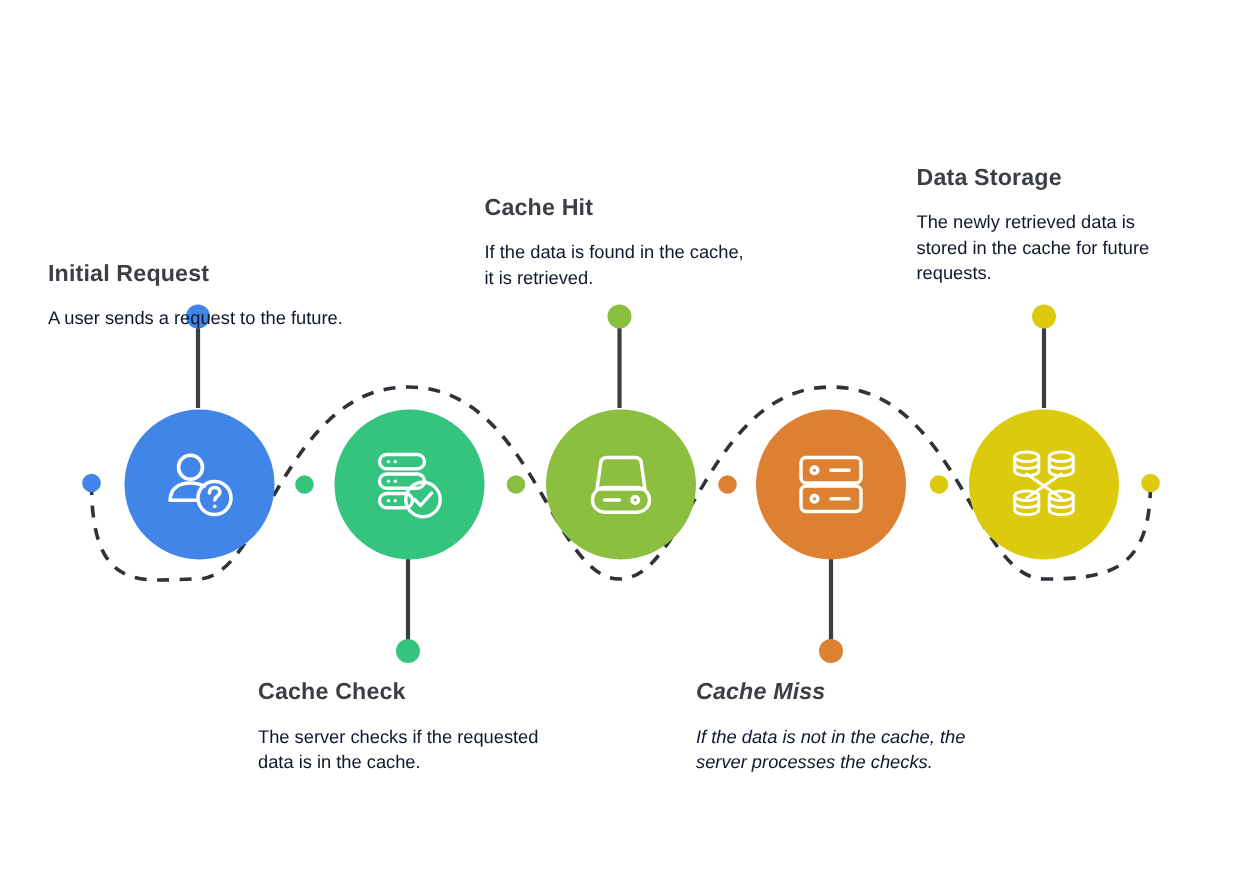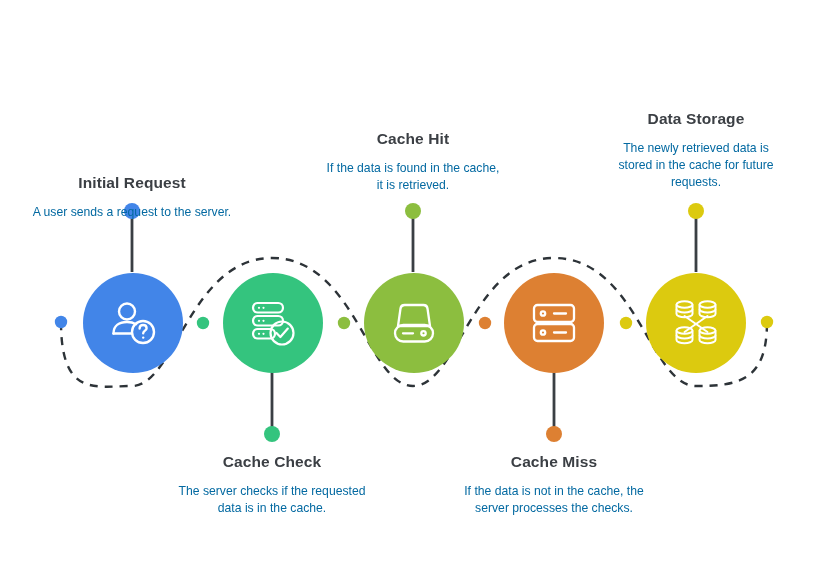--- a/index.html
+++ b/index.html
@@ -33,33 +33,32 @@
     border-radius: 50%;
     display: flex;
     align-items: center;
     justify-content: center;
   }
   .node-icon svg {
     display: block;
   }
   .text-block {
     position: absolute;
-    text-align: center;
   }
   .step-title {
     font-size: 15.5px;
     font-weight: bold;
     color: #3b3f44;
     letter-spacing: 0.1px;
     margin: 0 0 11px 0;
     line-height: 1.2;
   }
   .step-desc {
     font-size: 12.2px;
-    color: #0369a1;
+    color: #0f172a;
     line-height: 1.42;
     margin: 0;
   }
 </style>
 </head>
 <body>
 
 <div id="diagram-root">
 
   <svg class="layer-svg" viewBox="0 0 828 586">
@@ -174,34 +173,34 @@
 
     <circle cx="132" cy="211" r="8" fill="#4285e8"></circle>
     <circle cx="272" cy="434" r="8" fill="#34c47e"></circle>
     <circle cx="413" cy="211" r="8" fill="#8cbe3f"></circle>
     <circle cx="554" cy="434" r="8" fill="#dd8032"></circle>
     <circle cx="696" cy="211" r="8" fill="#dcca0f"></circle>
   </svg>
 
   <div class="text-block" style="left:32px; top:130px; width:200px;margin-top:44px;">
     <p class="step-title">Initial Request</p>
-    <p class="step-desc">A user sends a request to the server.</p>
+    <p class="step-desc">A user sends a request to the future.</p>
   </div>
 
   <div class="text-block" style="left:323px; top:130px; width:180px;">
     <p class="step-title">Cache Hit</p>
     <p class="step-desc">If the data is found in the cache, it is retrieved.</p>
   </div>
 
   <div class="text-block" style="left:172px; top:453px; width:200px;">
     <p class="step-title">Cache Check</p>
     <p class="step-desc">The server checks if the requested data is in the cache.</p>
   </div>
 
-  <div class="text-block" style="left:464px; top:453px; width:180px;">
+  <div class="text-block" style="left:464px; top:453px; width:180px;font-style:italic;">
     <p class="step-title">Cache Miss</p>
     <p class="step-desc">If the data is not in the cache, the server processes the checks.</p>
   </div>
 
   <div class="text-block" style="left:611px; top:110px; width:170px;">
     <p class="step-title">Data Storage</p>
     <p class="step-desc">The newly retrieved data is stored in the cache for future requests.</p>
   </div>
 
 </div>

